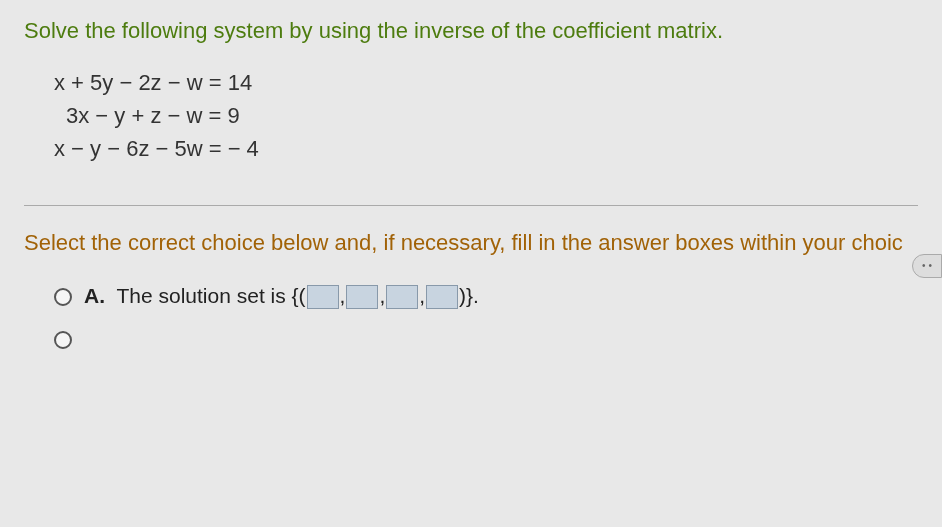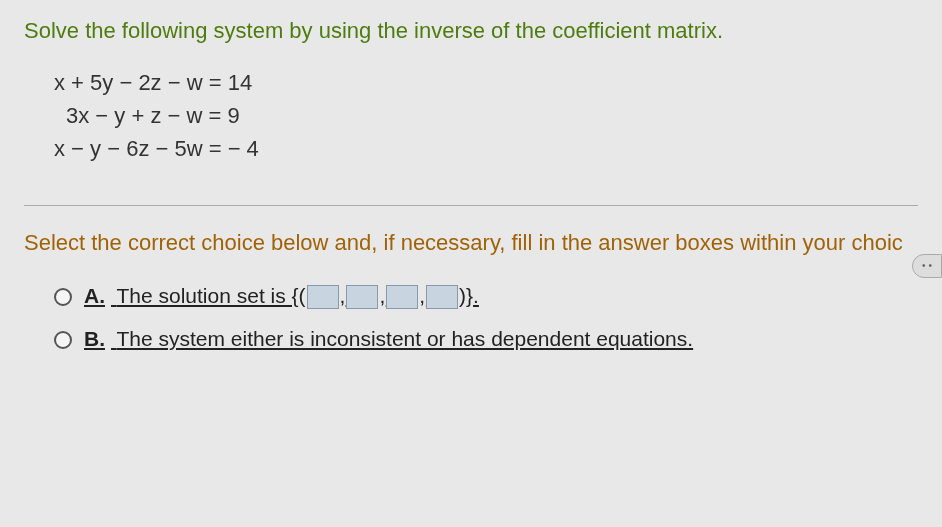--- a/index.html
+++ b/index.html
@@ -51,21 +51,20 @@
       border: 2px solid #555;
       border-radius: 50%;
       margin-right: 12px;
       margin-top: 4px;
       flex-shrink: 0;
       background: #f5f5f5;
     }
     .choice-content {
       font-size: 21px;
       color: #222;
-      text-decoration: underline;
     }
     .choice-label {
       font-weight: bold;
       margin-right: 6px;
     }
     .fill-box {
       display: inline-block;
       width: 32px;
       height: 24px;
       background: #c8d4e0;
@@ -114,21 +113,17 @@
     <div class="choice-content">
       <div>
         <span class="choice-label">A.</span>
         <span>The solution set is {(</span><span class="fill-box"></span><span>,</span><span class="fill-box"></span><span>,</span><span class="fill-box"></span><span>,</span><span class="fill-box"></span><span>)}.</span>
       </div>
     </div>
   </div>
 
   <div class="choice">
     <div class="radio"></div>
-    <div class="choice-content">
-      <span class="choice-label">B.</span>
-      <span>The system either is inconsistent or has dependent equations.</span>
-    </div>
   </div>
 
 </div>
 
 <div class="right-dots">• •</div>
 
 </body></html>

